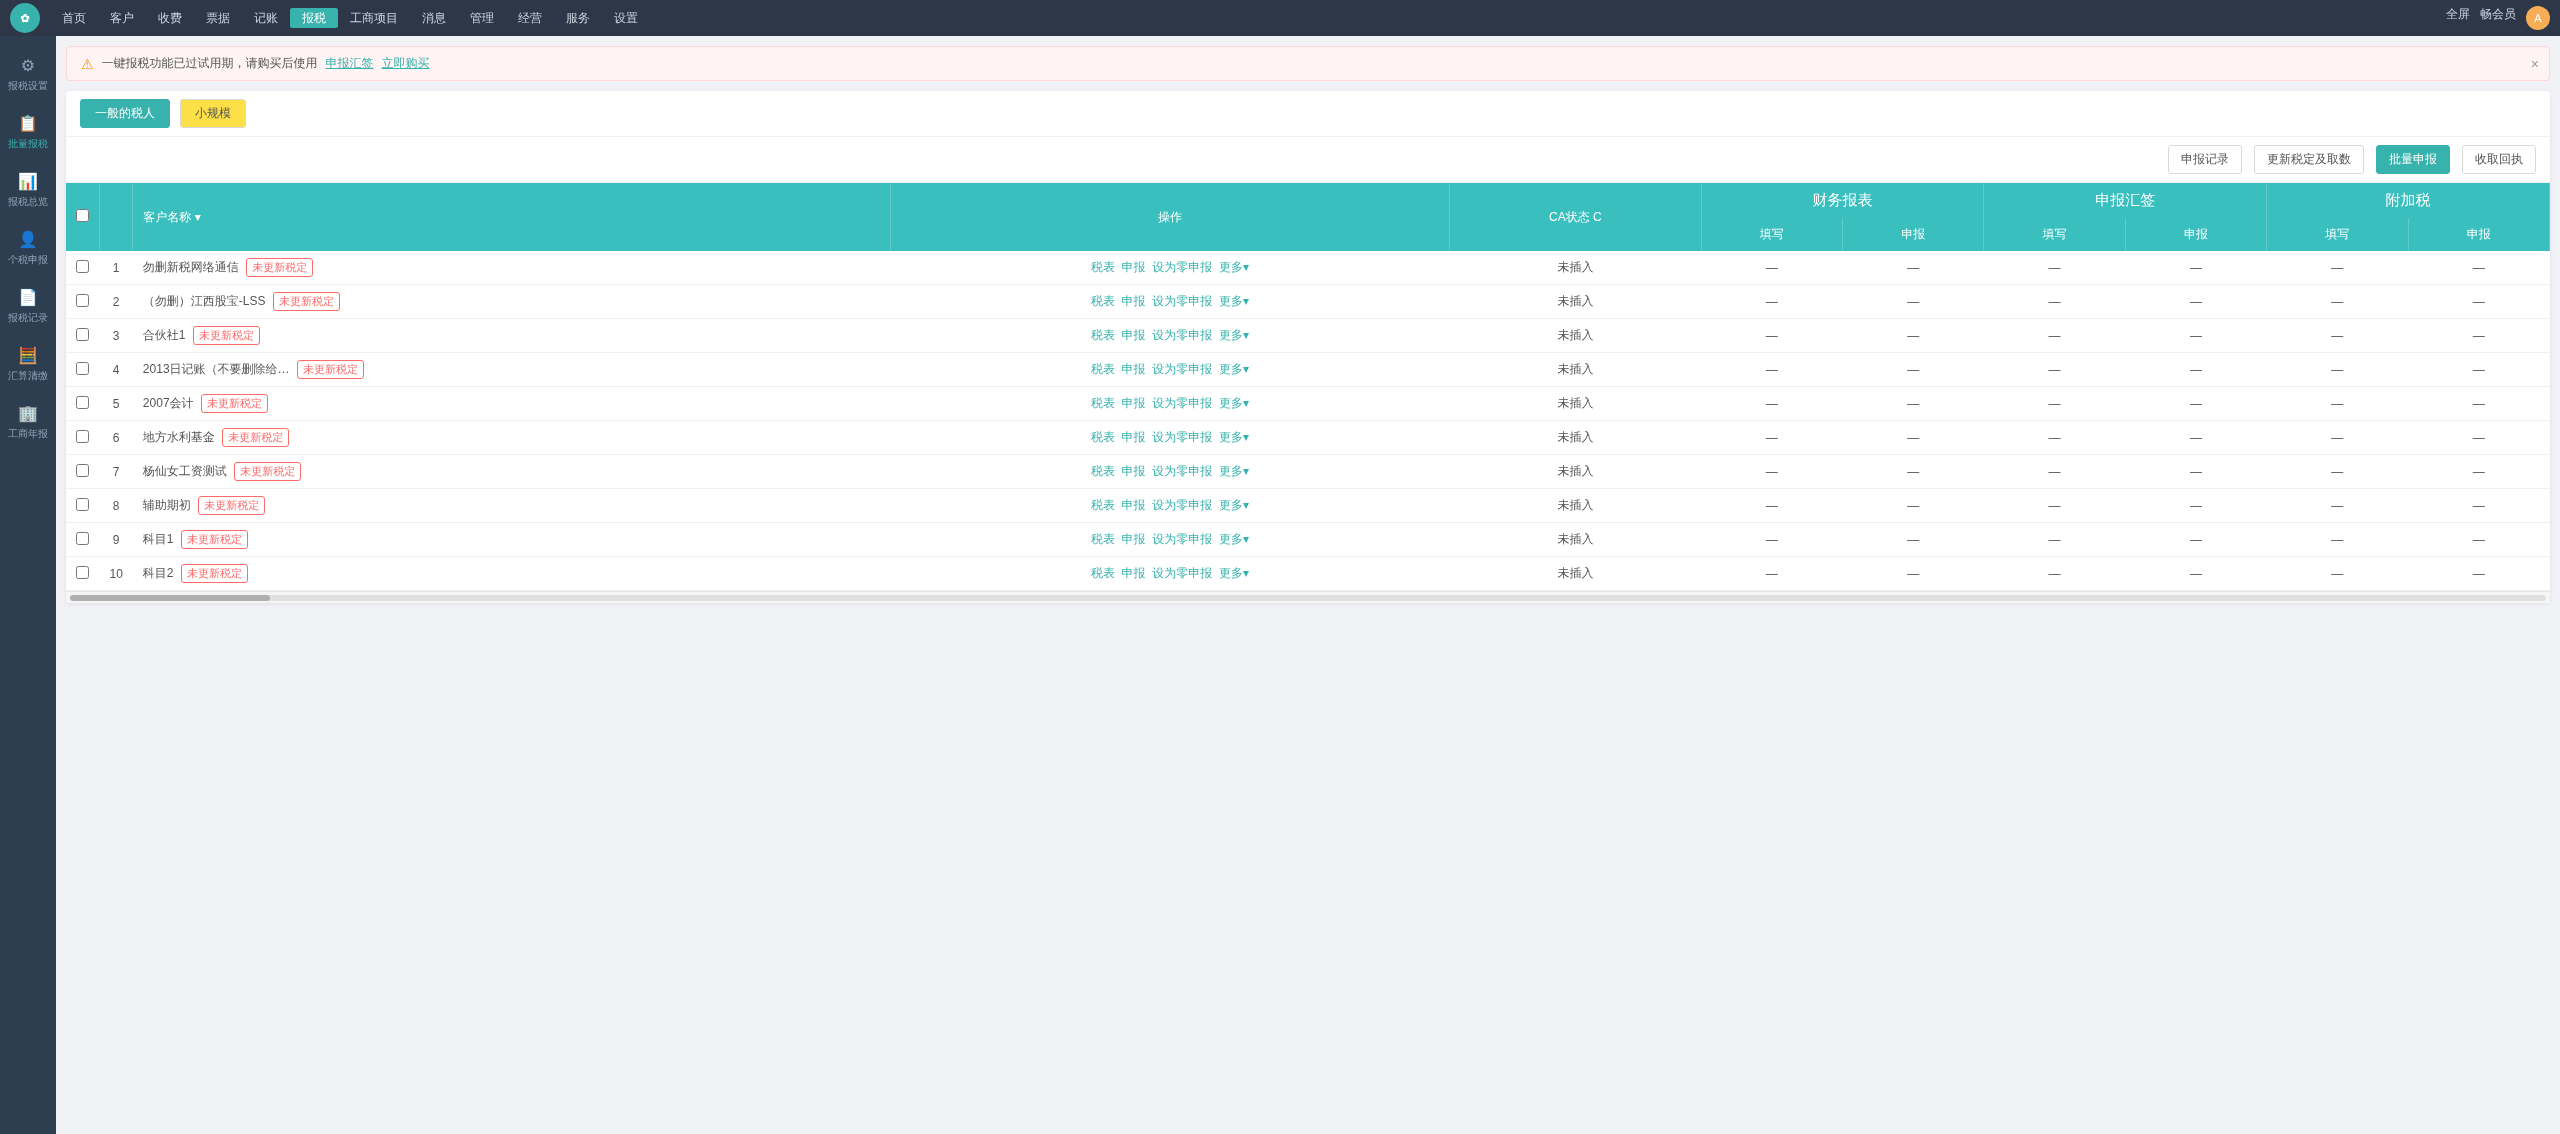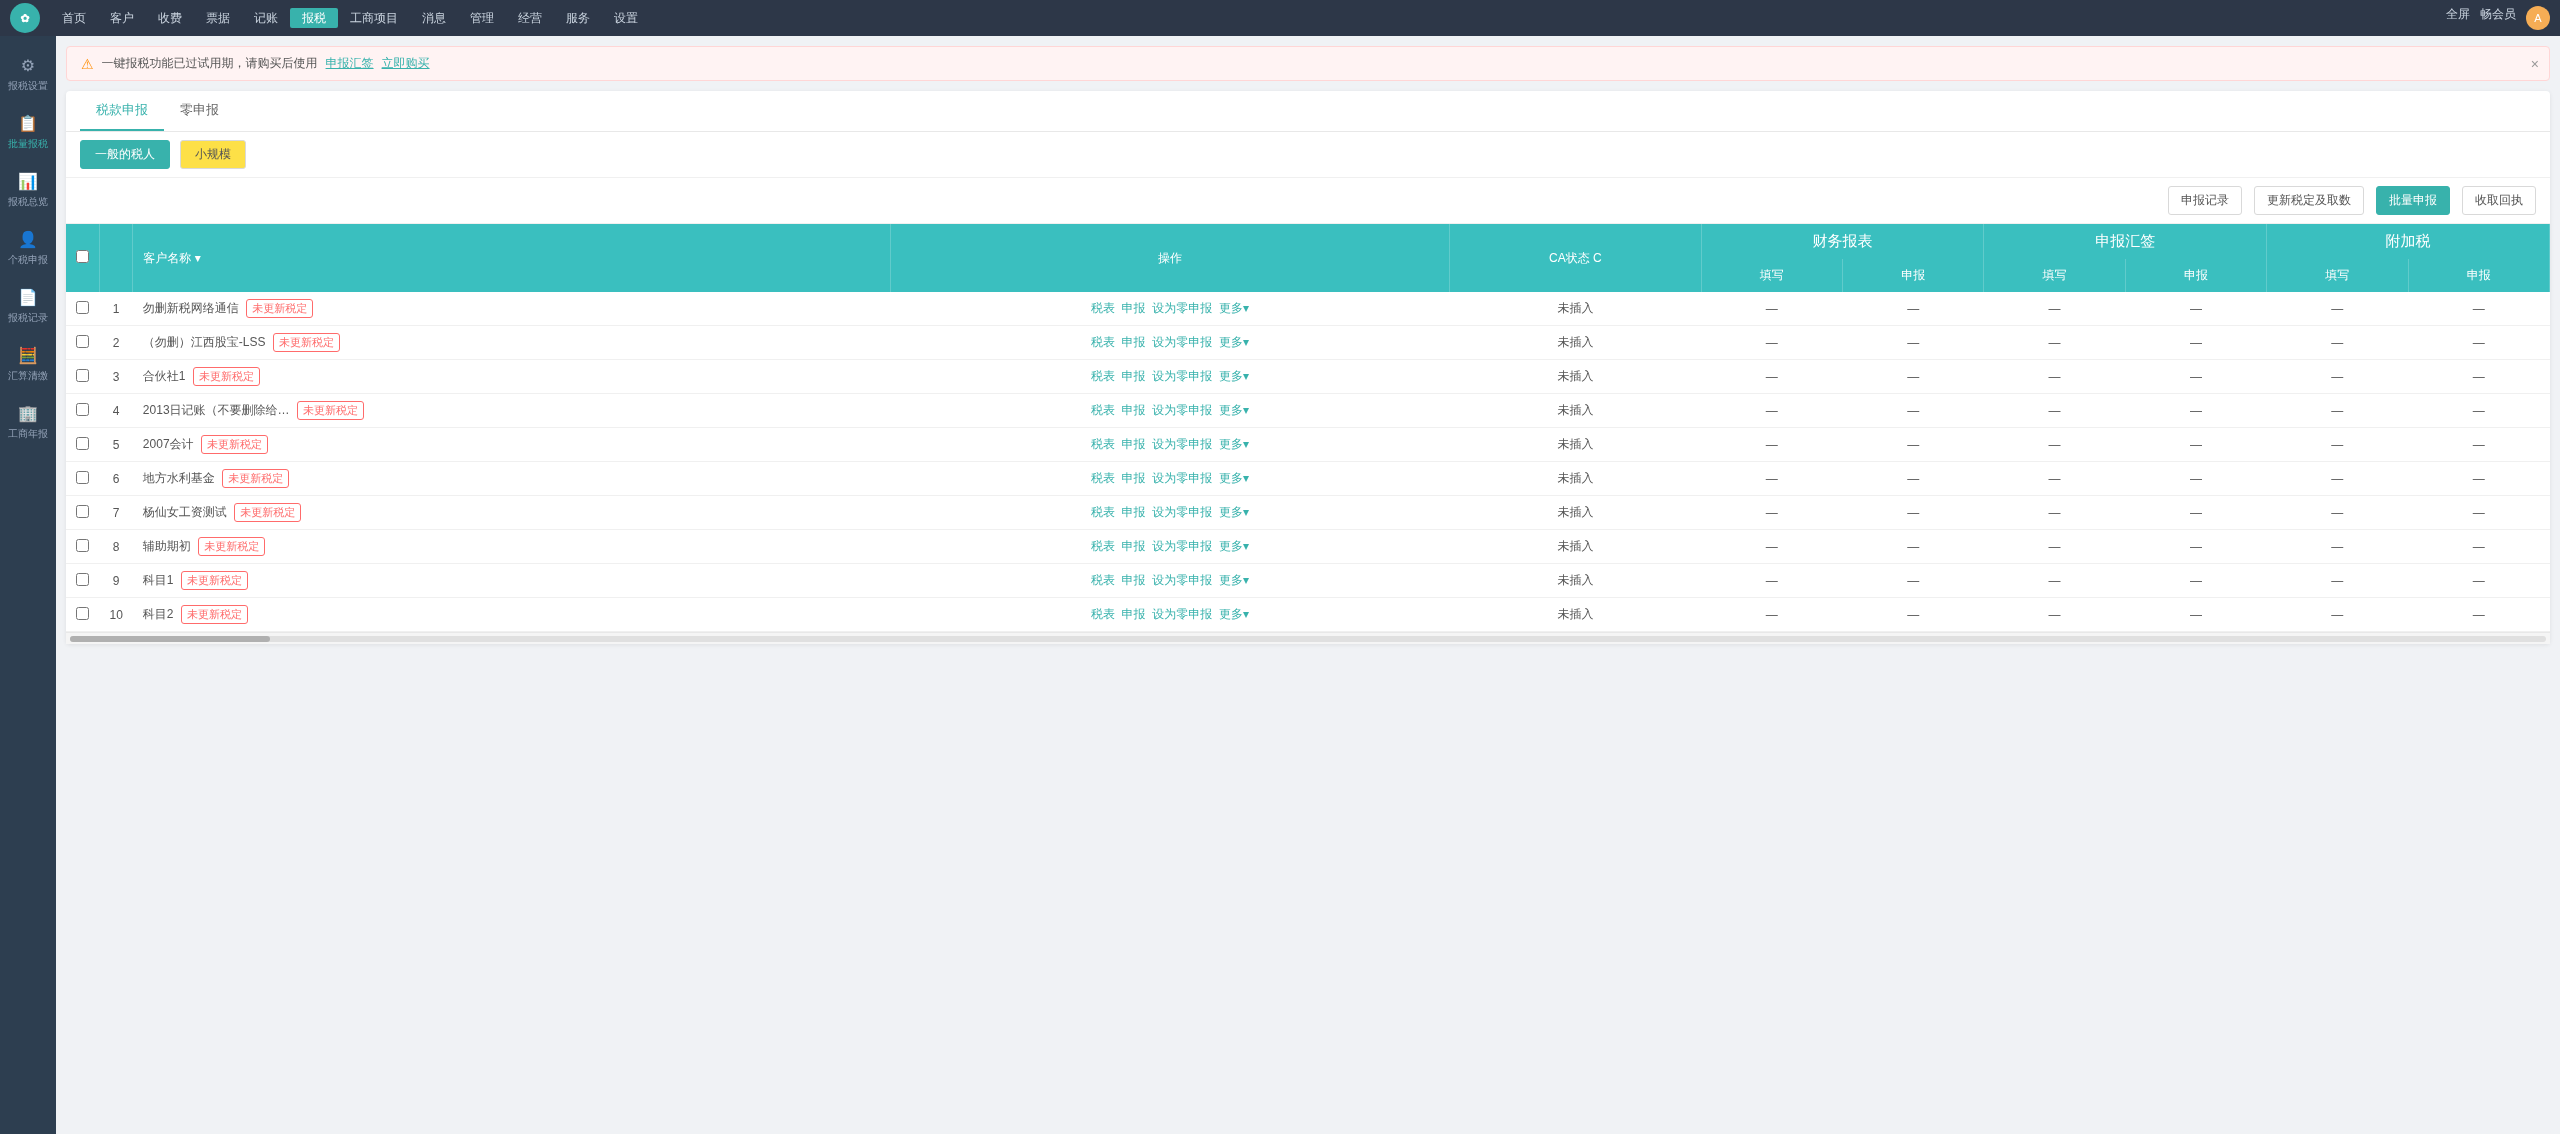--- a/index.html
+++ b/index.html
@@ -233,24 +233,20 @@
     <div class="banner">
       <span class="warn-icon">⚠</span>
       <span>一键报税功能已过试用期，请购买后使用</span>
       <a>申报汇签</a>
       <a>立即购买</a>
       <span class="close-btn">×</span>
     </div>
 
     <div class="card">
 
-      <div class="tabs-section">
-        <div class="tab-btn active">税款申报</div>
-        <div class="tab-btn">零申报</div>
-      </div>
 
 
       <div class="sub-tabs-row">
         <div class="sub-tab active">一般的税人</div>
         <div class="sub-tab">小规模</div>
       </div>
 
       <div class="actions-row">
         <button class="action-btn">申报记录</button>
         <button class="action-btn">更新税定及取数</button>

